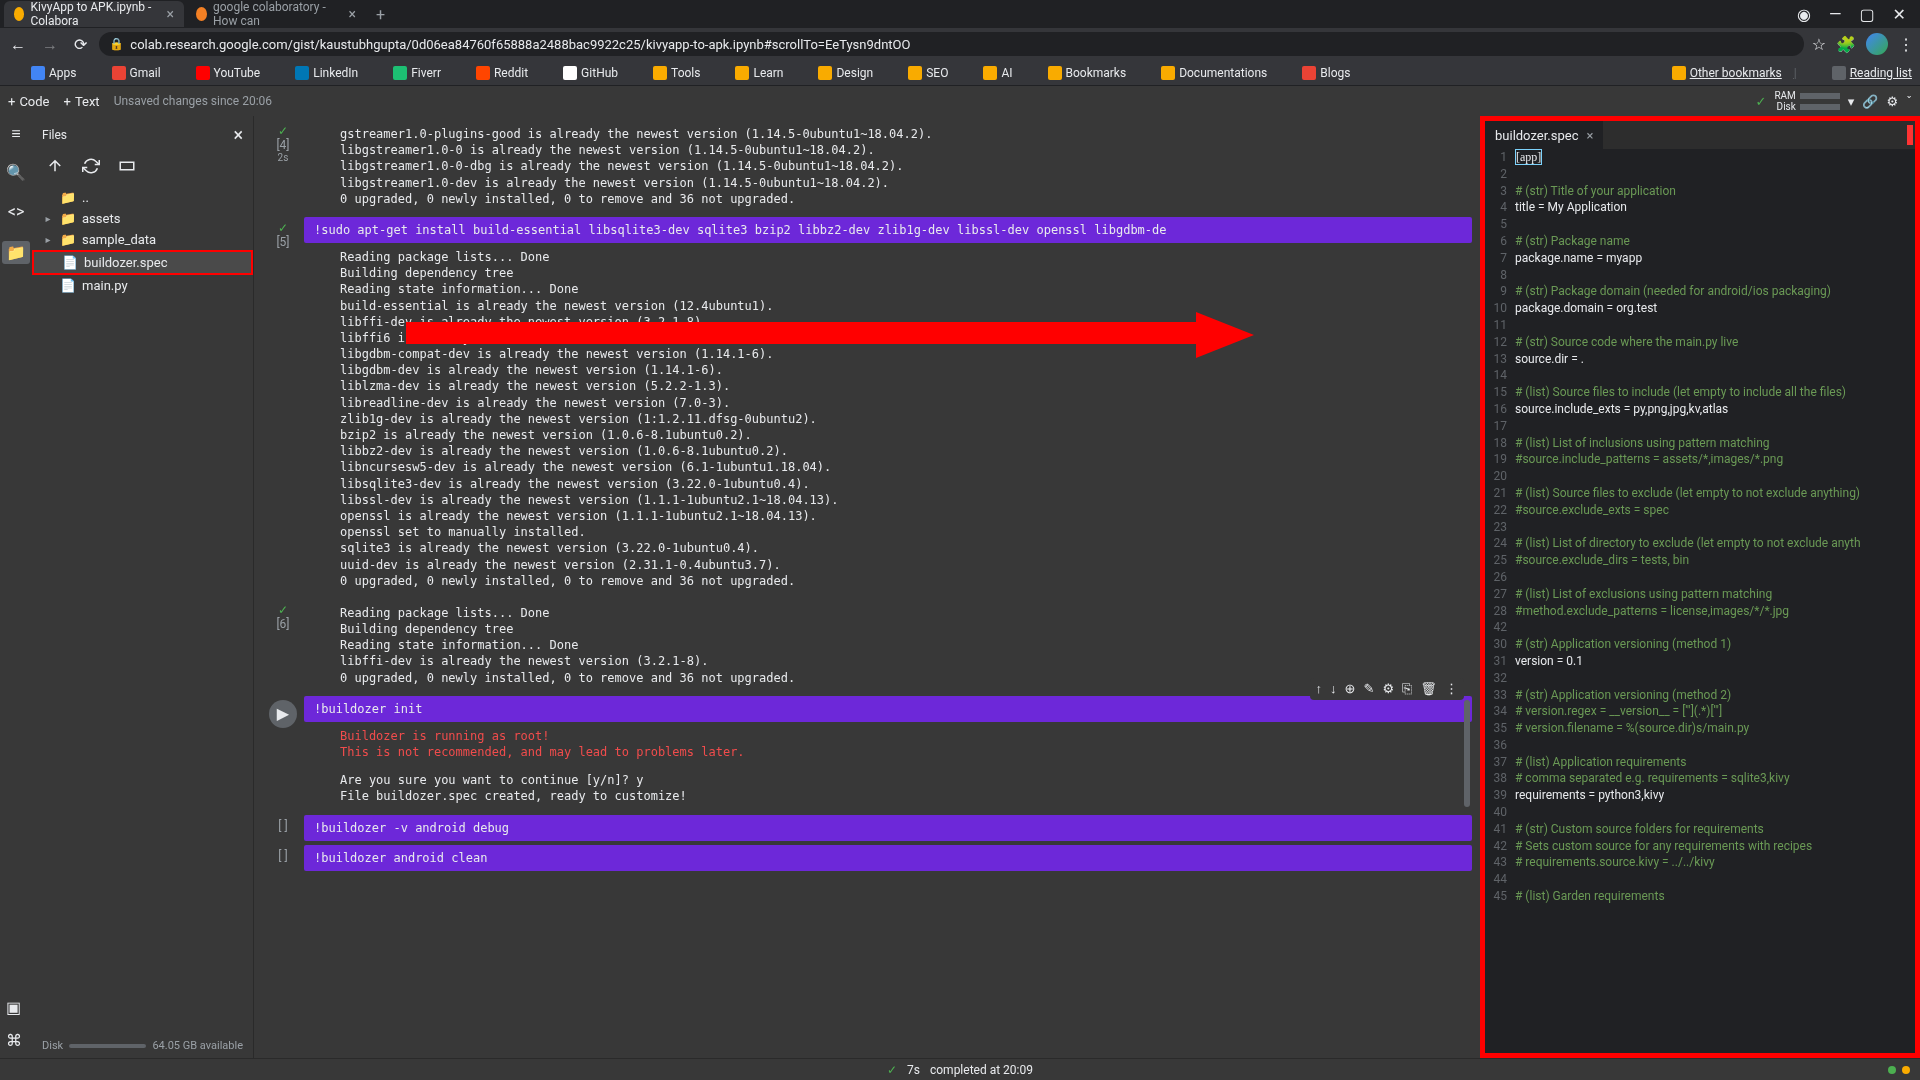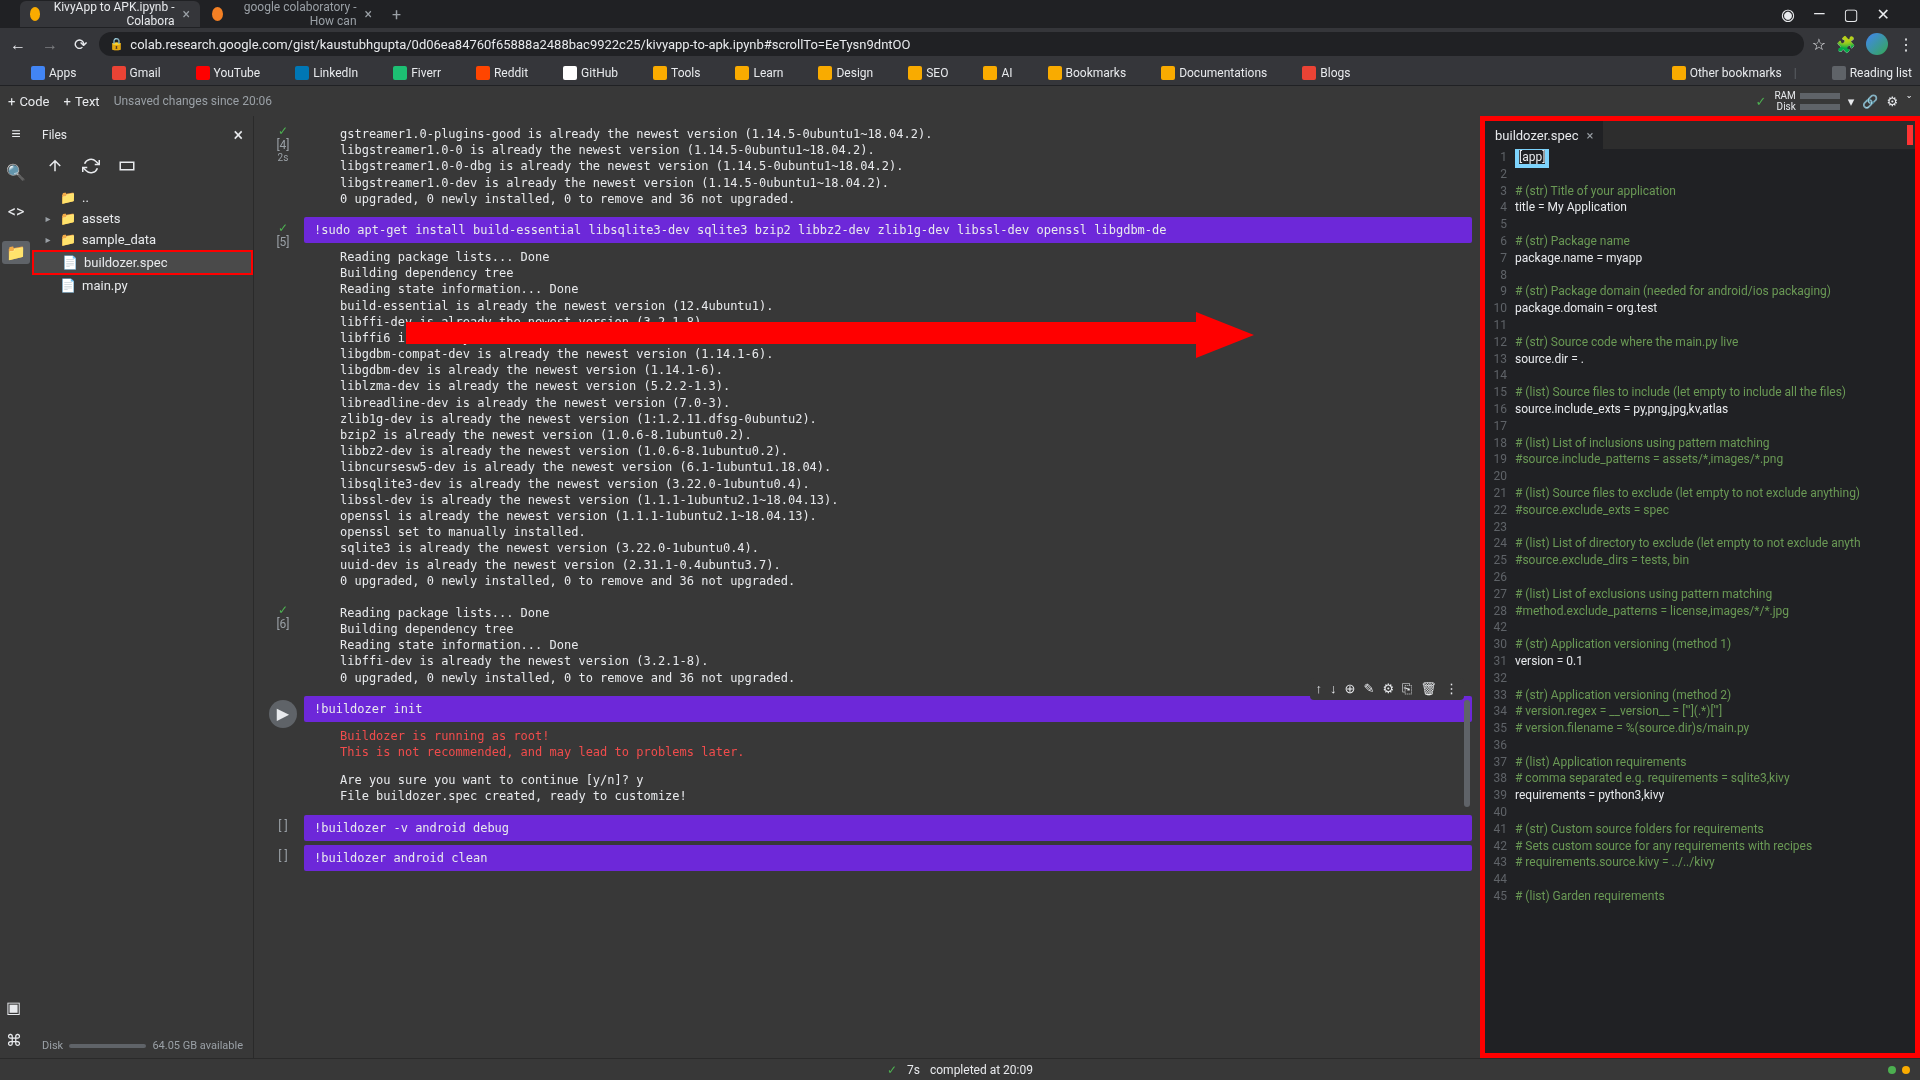--- a/index.html
+++ b/index.html
@@ -1,39 +1,39 @@
 <!DOCTYPE html>
 <html><head>
 <meta charset="utf-8">
 <style>
 * { margin: 0; padding: 0; box-sizing: border-box; font-family: -apple-system, BlinkMacSystemFont, 'Segoe UI', Roboto, sans-serif; }
 body { background: #202124; color: #e8eaed; overflow: hidden; height: 100vh; }
 
 
-.browser-tabs { background: #202124; height: 28px; display: flex; align-items: center; padding: 0 20px; text-align: right; }
+.browser-tabs { background: #202124; height: 28px; display: flex; align-items: center; padding: 0 4px; }
 .tab { background: #35363a; height: 26px; padding: 0 10px; display: flex; align-items: center; border-radius: 6px 6px 0 0; margin-right: 2px; font-size: 12px; color: #e8eaed; max-width: 180px; }
 .tab.inactive { background: transparent; color: #9aa0a6; }
 .tab-icon { width: 14px; height: 14px; margin-right: 6px; border-radius: 50%; }
 .tab-icon.colab { background: #f9ab00; }
 .tab-icon.stack { background: #f48024; }
 .tab-close { margin-left: 8px; color: #9aa0a6; font-size: 14px; }
 .new-tab { color: #9aa0a6; padding: 0 8px; font-size: 16px; }
 .window-controls { margin-left: auto; display: flex; gap: 18px; padding-right: 10px; color: #e8eaed; }
 
 .address-bar { background: #35363a; height: 32px; display: flex; align-items: center; padding: 0 6px; gap: 8px; }
 .nav-btn { color: #e8eaed; padding: 4px; cursor: pointer; }
 .url-box { background: #202124; border-radius: 14px; height: 24px; flex: 1; display: flex; align-items: center; padding: 0 10px; font-size: 13px; color: #e8eaed; }
 .url-icon { margin-right: 6px; font-size: 12px; }
 .addr-icons { display: flex; gap: 10px; align-items: center; color: #e8eaed; }
 .avatar { width: 22px; height: 22px; border-radius: 50%; background: linear-gradient(135deg,#4285f4,#34a853); }
 
 .bookmarks-bar { background: #35363a; height: 26px; display: flex; align-items: center; padding: 0 8px; gap: 12px; font-size: 12px; color: #e8eaed; border-bottom: 1px solid #202124; }
 .bookmark { display: flex; align-items: center; gap: 4px; cursor: pointer; padding-left: 23px; }
 .bm-icon { width: 14px; height: 14px; border-radius: 2px; }
-.bookmarks-right { margin-left: auto; display: flex; gap: 12px; }
+.bookmarks-right { margin-left: auto; display: flex; gap: 12px; text-decoration: underline; }
 
 
 .colab-header { background: #383838; height: 30px; display: flex; align-items: center; padding: 0 8px; gap: 14px; font-size: 13px; }
 .code-btn, .text-btn { display: flex; align-items: center; gap: 4px; color: #e8eaed; cursor: pointer; }
 .unsaved { color: #9aa0a6; font-size: 12px; }
 .colab-header-right { margin-left: auto; display: flex; align-items: center; gap: 8px; }
 .ram-disk { font-size: 10px; line-height: 11px; text-align: right; }
 .gauge { width: 40px; height: 6px; background: #5f6368; margin-left: 4px; display: inline-block; }
 .hdr-icon { cursor: pointer; color: #e8eaed; }
 
@@ -83,21 +83,21 @@
 .editor-panel { width: 440px; background: #202124; border: 5px solid #ff0000; display: flex; flex-direction: column; }
 .editor-tab-bar { background: #2d2d2d; height: 28px; display: flex; align-items: center; }
 .editor-tab { padding: 0 10px; height: 100%; display: flex; align-items: center; gap: 8px; background: #202124; font-size: 13px; }
 .editor-tab-close { cursor: pointer; color: #9aa0a6; }
 .editor-handle { margin-left: auto; width: 6px; height: 20px; background: #ff3333; margin-right: 2px; }
 .editor-content { flex: 1; overflow-y: auto; font-family: 'Monaco','Consolas',monospace; font-size: 12px; line-height: 1.4; }
 .editor-line { display: flex; }
 .line-num { width: 30px; text-align: right; color: #5f6368; padding-right: 8px; user-select: none; }
 .line-text { flex: 1; color: #e8eaed; white-space: pre; }
 .line-text.comment { color: #6a9955; }
-.cursor-box { border: 4px solid #7dd3fc; }
+.cursor-box { border: 1px solid #7dd3fc; font-family: Liberation Serif, serif; }
 
 
 .status-bar { height: 22px; background: #383838; display: flex; align-items: center; justify-content: center; font-size: 12px; gap: 10px; border-top: 1px solid #2a2a2a; }
 .status-check { color: #4caf50; }
 .status-right { position: absolute; right: 10px; display: flex; gap: 6px; }
 .status-dot { width: 8px; height: 8px; border-radius: 50%; }
 .status-dot.green { background: #4caf50; }
 .status-dot.orange { background: #f9ab00; }
 
 svg { display: block; }

